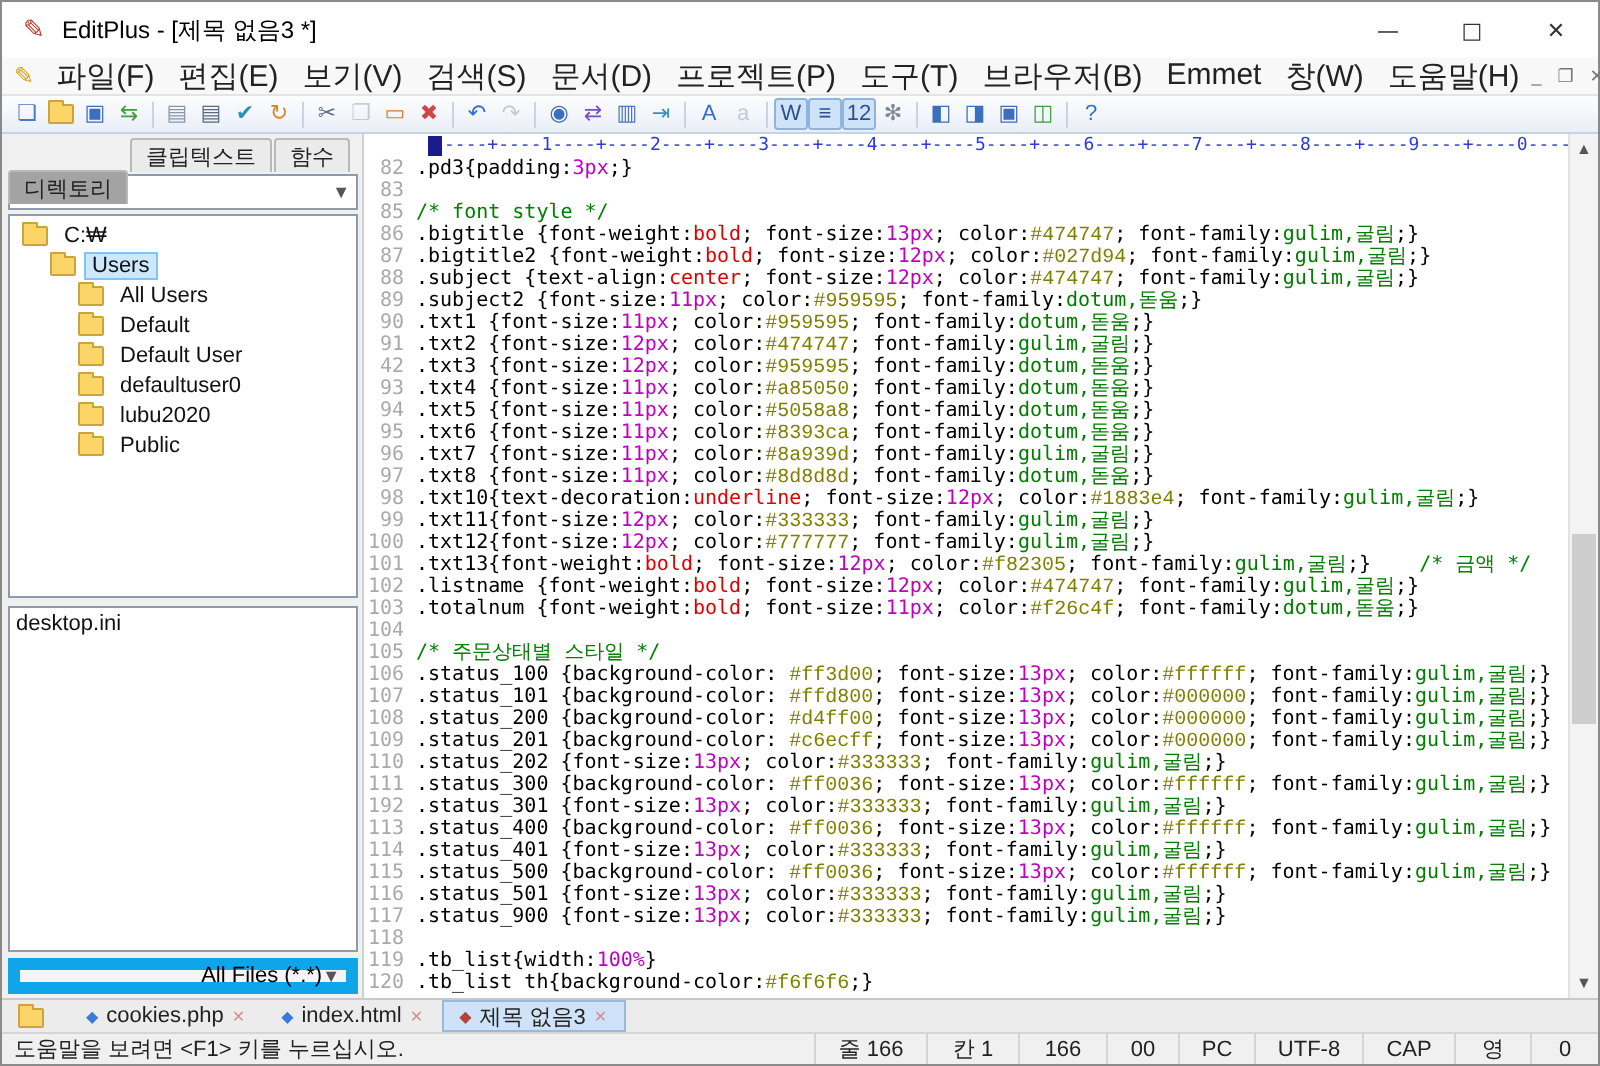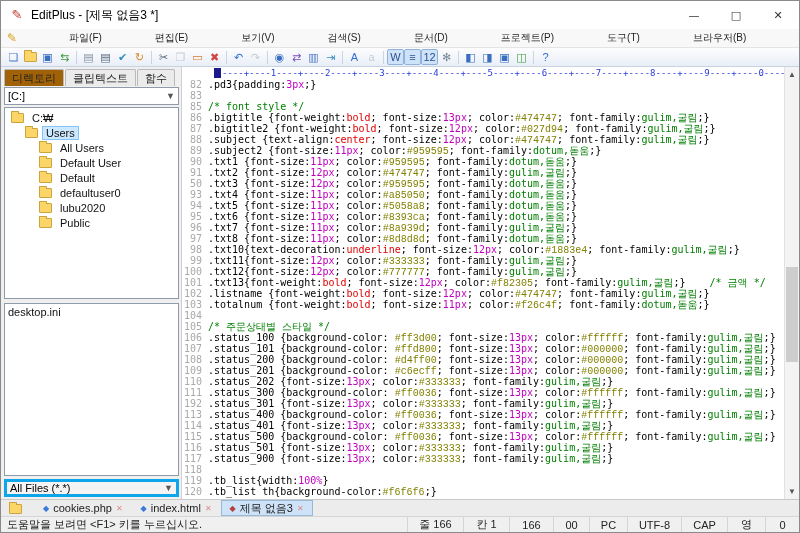--- a/index.html
+++ b/index.html
@@ -16,21 +16,21 @@
   .title-text { font-size:12px; color:#000; flex:1 1 auto; white-space:nowrap; overflow:hidden; }
   .win-controls { display:flex; height:28px; }
   .win-btn { width:42px; height:28px; display:flex; align-items:center; justify-content:center;
     font-size:11px; color:#333; font-family:"DejaVu Sans",sans-serif; }
 
   
   .menubar { height:19px; background:#f8f8f8; display:flex; align-items:center;
     padding:0 4px; border-bottom:1px solid #e4e4e4; flex:0 0 auto; }
   .menu-doc-icon { color:#d4a017; font-size:12px; margin:0 5px 0 2px; }
   .menu-items { display:flex; flex:1 1 auto; }
-  .menu-item { font-size:10px; color:#222; padding:1px 6px; white-space:nowrap;margin-left:41px; }
+  .menu-item { font-size:15px; color:#222; padding:1px 6px; white-space:nowrap; }
   .mdi-btns { display:flex; gap:8px; padding-right:6px; color:#777; font-size:9px; }
 
   
   .toolbar { height:19px; background:linear-gradient(#fdfdfe,#e9eef7);
     border-bottom:1px solid #c8d3e2; display:flex; align-items:center;
     padding:0 4px; flex:0 0 auto; }
   .tbi { width:17px; height:16px; display:flex; align-items:center; justify-content:center;
     font-size:11px; line-height:16px; border:1px solid transparent; border-radius:2px; }
   .tbi.pressed { background:#cfe3f8; border-color:#8fb3dc; }
   .tbi.disabled { opacity:.45; }
@@ -39,40 +39,40 @@
   
   .main { flex:1 1 auto; display:flex; height:435px; overflow:hidden; }
 
   
   .sidebar { width:181px; flex:0 0 auto; background:#f0f0f0; padding:2px 2px 2px 3px;
     display:flex; flex-direction:column; border-right:1px solid #d0d0d0; }
   .side-tabs { display:flex; height:17px; flex:0 0 auto; }
   .side-tab { font-size:11px; padding:1px 7px; color:#222; background:#ebebeb;
     border:1px solid #b9b9b9; border-bottom:none; border-radius:2px 2px 0 0; margin-right:1px;
     white-space:nowrap; }
-  .side-tab.active { background:#a16207; position:relative; top:0; }
+  .side-tab.active { background:#a3a3a3; position:relative; top:16px; }
   .drive-select { height:18px; margin:1px 0 2px 0; background:#fff; border:1px solid #8f9ba8;
     display:flex; align-items:center; font-size:11px; padding:0 3px; flex:0 0 auto; }
   .drive-select .val { flex:1 1 auto; }
   .chev { color:#555; font-size:9px; }
   .treebox { height:192px; background:#fff; border:1px solid #8f9ba8; overflow:hidden;
     padding:2px 0; flex:0 0 auto; }
   .tree-row { display:flex; align-items:center; height:15px; font-size:11px; color:#111;
     white-space:nowrap; }
   .tree-label { padding:0 3px; border:1px solid transparent; }
   .tree-row.selected .tree-label { background:#cce8ff; border-color:#84c3f5; }
   .fi { display:inline-block; width:13px; height:10px; background:#fbd568;
     border:1px solid #caa53d; border-radius:1px; position:relative; margin-right:4px; flex:0 0 auto; }
   .fi::before { content:""; position:absolute; top:-3px; left:-1px; width:6px; height:2px;
     background:#fbd568; border:1px solid #caa53d; border-bottom:none; border-radius:1px 1px 0 0; }
   .filebox { flex:1 1 auto; background:#fff; border:1px solid #8f9ba8; margin-top:4px;
     overflow:hidden; padding:2px 3px; }
   .file-row { font-size:11px; color:#111; height:14px; }
-  .filter-select { height:18px; margin-top:3px; background:#f4f4f4; border:3px solid #0ea5e9;
-    display:flex; align-items:center; font-size:11px; padding:0 3px; flex:0 0 auto; }
+  .filter-select { height:18px; margin-top:3px; background:#f4f4f4; border:6px solid #0ea5e9;
+    display:flex; align-items:center; font-size:11px; padding:0 3px; flex:0 0 auto;text-align:right; }
   .filter-select .val { flex:1 1 auto; }
 
   
   .editor { flex:1 1 auto; background:#fff; display:flex; overflow:hidden; }
   .edit-col { flex:1 1 auto; overflow:hidden; display:flex; flex-direction:column; }
   .ruler { height:12px; flex:0 0 auto; font-family:"DejaVu Sans Mono",monospace; font-size:9px;
     line-height:12px; color:#2a3bd8; white-space:pre; overflow:hidden; padding-left:32px;
     display:flex; align-items:center; }
   .ruler-caret { display:inline-block; width:7px; height:10px; background:#1a1a8c;
     margin-right:1px; flex:0 0 auto; }
@@ -211,25 +211,25 @@
           <div class="tree-row selected" style="padding-left: 20px;">
             <span class="fi"></span>
             <span class="tree-label">Users</span>
           </div>
           <div class="tree-row" style="padding-left: 34px;">
             <span class="fi"></span>
             <span class="tree-label">All Users</span>
           </div>
           <div class="tree-row" style="padding-left: 34px;">
             <span class="fi"></span>
+            <span class="tree-label">Default</span>
+          </div>
+          <div class="tree-row" style="padding-left: 34px;">
+            <span class="fi"></span>
             <span class="tree-label">Default User</span>
-          </div>
-          <div class="tree-row" style="padding-left: 34px;">
-            <span class="fi"></span>
-            <span class="tree-label">Default</span>
           </div>
           <div class="tree-row" style="padding-left: 34px;">
             <span class="fi"></span>
             <span class="tree-label">defaultuser0</span>
           </div>
           <div class="tree-row" style="padding-left: 34px;">
             <span class="fi"></span>
             <span class="tree-label">lubu2020</span>
           </div>
           <div class="tree-row" style="padding-left: 34px;">
@@ -254,21 +254,21 @@
         <div class="code-lines" id="code-lines">
             <div class="cl"><span class="ln">82</span><span class="ct">.pd3{padding:<span class="c-num">3px</span>;}</span></div>
             <div class="cl"><span class="ln">83</span><span class="ct"></span></div>
             <div class="cl"><span class="ln">85</span><span class="ct"><span class="c-com">/* font style */</span></span></div>
             <div class="cl"><span class="ln">86</span><span class="ct">.bigtitle {font-weight:<span class="c-kw">bold</span>; font-size:<span class="c-num">13px</span>; color:<span class="c-hex">#474747</span>; font-family:<span class="c-font">gulim,굴림</span>;}</span></div>
             <div class="cl"><span class="ln">87</span><span class="ct">.bigtitle2 {font-weight:<span class="c-kw">bold</span>; font-size:<span class="c-num">12px</span>; color:<span class="c-hex">#027d94</span>; font-family:<span class="c-font">gulim,굴림</span>;}</span></div>
             <div class="cl"><span class="ln">88</span><span class="ct">.subject {text-align:<span class="c-kw">center</span>; font-size:<span class="c-num">12px</span>; color:<span class="c-hex">#474747</span>; font-family:<span class="c-font">gulim,굴림</span>;}</span></div>
             <div class="cl"><span class="ln">89</span><span class="ct">.subject2 {font-size:<span class="c-num">11px</span>; color:<span class="c-hex">#959595</span>; font-family:<span class="c-font">dotum,돋움</span>;}</span></div>
             <div class="cl"><span class="ln">90</span><span class="ct">.txt1 {font-size:<span class="c-num">11px</span>; color:<span class="c-hex">#959595</span>; font-family:<span class="c-font">dotum,돋움</span>;}</span></div>
             <div class="cl"><span class="ln">91</span><span class="ct">.txt2 {font-size:<span class="c-num">12px</span>; color:<span class="c-hex">#474747</span>; font-family:<span class="c-font">gulim,굴림</span>;}</span></div>
-            <div class="cl"><span class="ln">50</span><span class="ct">.txt3 {font-size:<span class="c-num">12px</span>; color:<span class="c-hex">#959595</span>; font-family:<span class="c-font">dotum,돋움</span>;}</span></div>
+            <div class="cl"><span class="ln">42</span><span class="ct">.txt3 {font-size:<span class="c-num">12px</span>; color:<span class="c-hex">#959595</span>; font-family:<span class="c-font">dotum,돋움</span>;}</span></div>
             <div class="cl"><span class="ln">93</span><span class="ct">.txt4 {font-size:<span class="c-num">11px</span>; color:<span class="c-hex">#a85050</span>; font-family:<span class="c-font">dotum,돋움</span>;}</span></div>
             <div class="cl"><span class="ln">94</span><span class="ct">.txt5 {font-size:<span class="c-num">11px</span>; color:<span class="c-hex">#5058a8</span>; font-family:<span class="c-font">dotum,돋움</span>;}</span></div>
             <div class="cl"><span class="ln">95</span><span class="ct">.txt6 {font-size:<span class="c-num">11px</span>; color:<span class="c-hex">#8393ca</span>; font-family:<span class="c-font">dotum,돋움</span>;}</span></div>
             <div class="cl"><span class="ln">96</span><span class="ct">.txt7 {font-size:<span class="c-num">11px</span>; color:<span class="c-hex">#8a939d</span>; font-family:<span class="c-font">gulim,굴림</span>;}</span></div>
             <div class="cl"><span class="ln">97</span><span class="ct">.txt8 {font-size:<span class="c-num">11px</span>; color:<span class="c-hex">#8d8d8d</span>; font-family:<span class="c-font">dotum,돋움</span>;}</span></div>
             <div class="cl"><span class="ln">98</span><span class="ct">.txt10{text-decoration:<span class="c-kw">underline</span>; font-size:<span class="c-num">12px</span>; color:<span class="c-hex">#1883e4</span>; font-family:<span class="c-font">gulim,굴림</span>;}</span></div>
             <div class="cl"><span class="ln">99</span><span class="ct">.txt11{font-size:<span class="c-num">12px</span>; color:<span class="c-hex">#333333</span>; font-family:<span class="c-font">gulim,굴림</span>;}</span></div>
             <div class="cl"><span class="ln">100</span><span class="ct">.txt12{font-size:<span class="c-num">12px</span>; color:<span class="c-hex">#777777</span>; font-family:<span class="c-font">gulim,굴림</span>;}</span></div>
             <div class="cl"><span class="ln">101</span><span class="ct">.txt13{font-weight:<span class="c-kw">bold</span>; font-size:<span class="c-num">12px</span>; color:<span class="c-hex">#f82305</span>; font-family:<span class="c-font">gulim,굴림</span>;}    <span class="c-com">/* 금액 */</span></span></div>
             <div class="cl"><span class="ln">102</span><span class="ct">.listname {font-weight:<span class="c-kw">bold</span>; font-size:<span class="c-num">12px</span>; color:<span class="c-hex">#474747</span>; font-family:<span class="c-font">gulim,굴림</span>;}</span></div>

